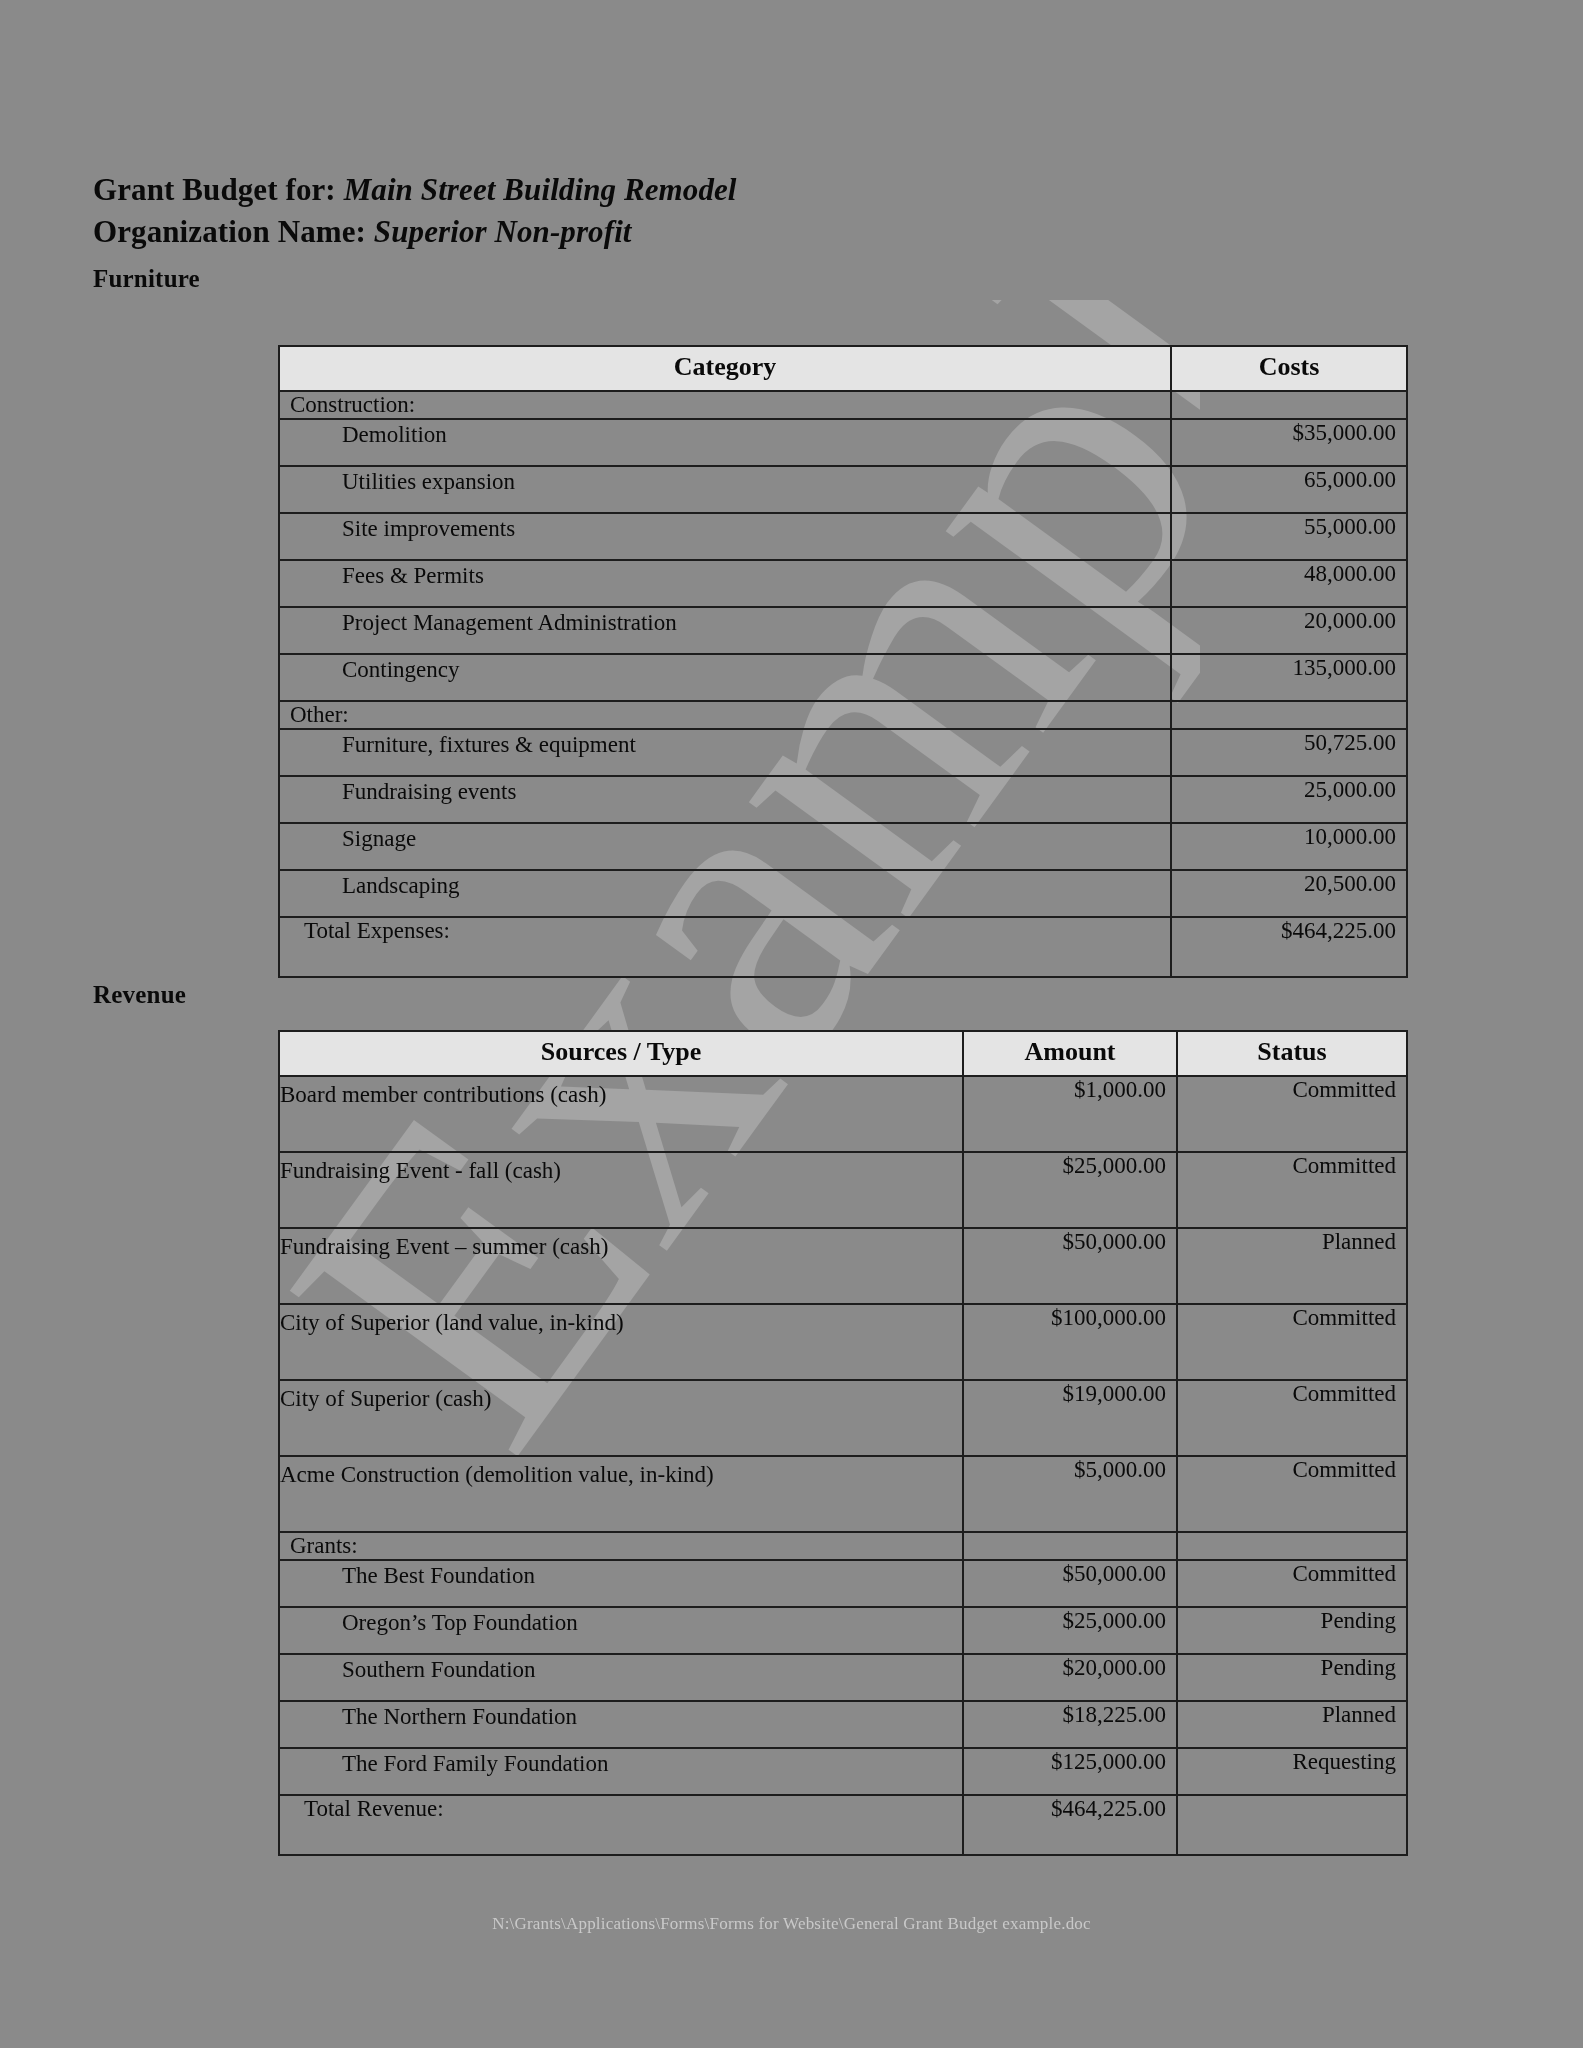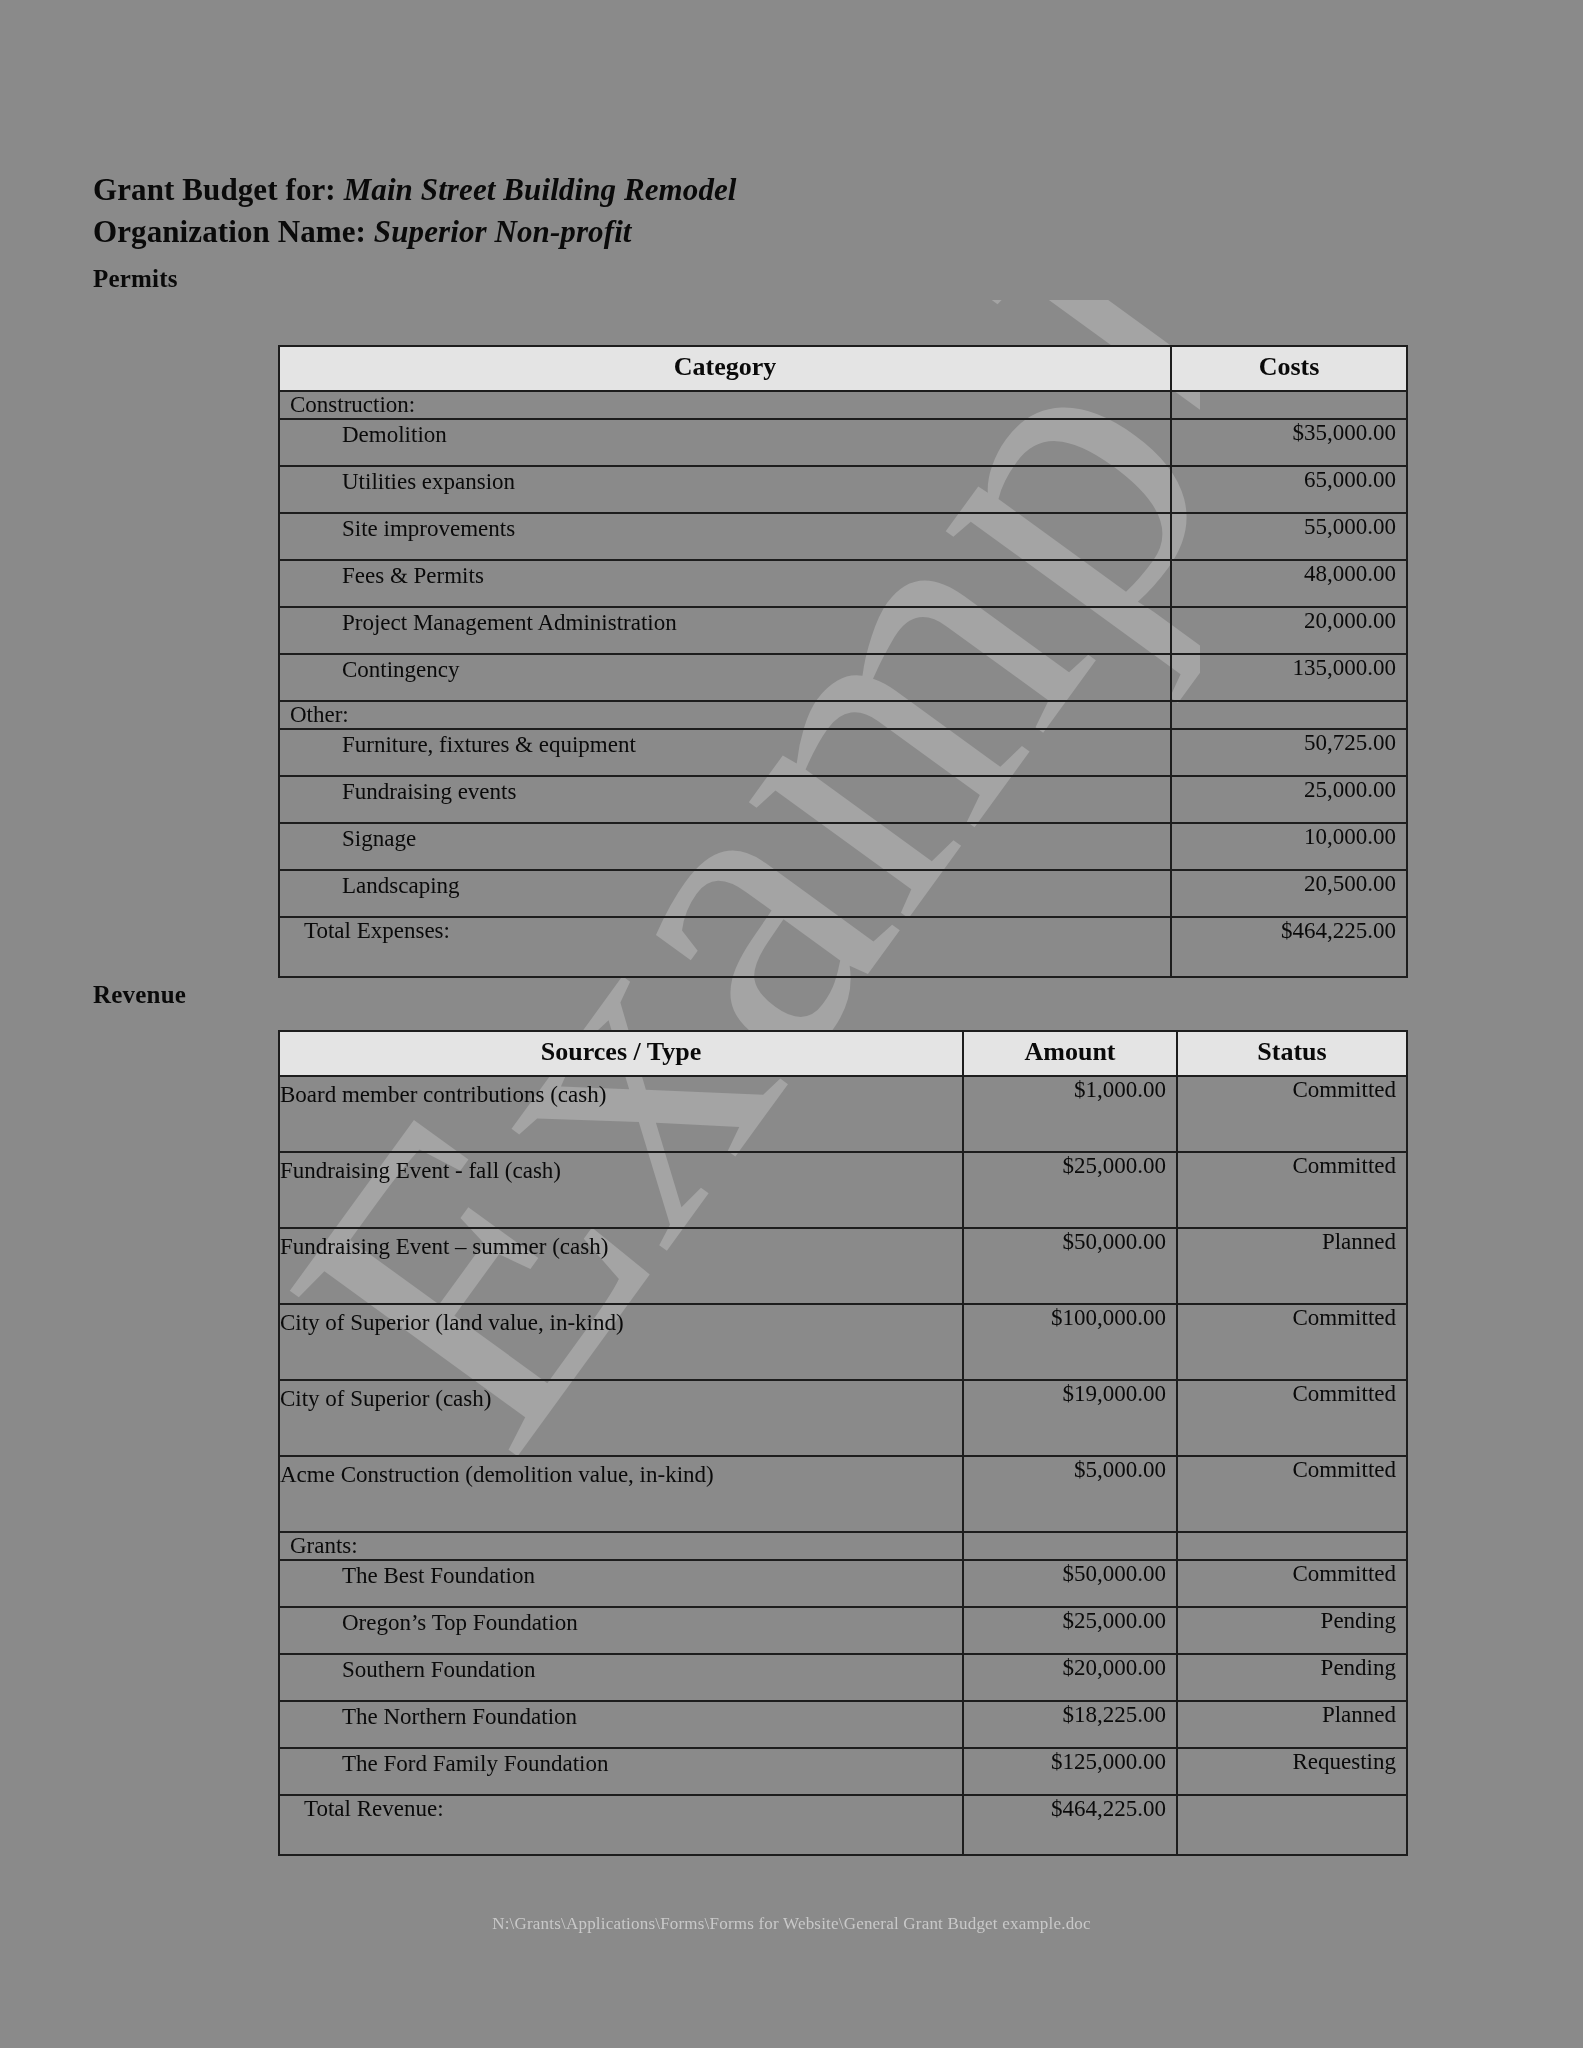--- a/index.html
+++ b/index.html
@@ -166,21 +166,21 @@
   <text class="watermark-text" x="30" y="820" transform="rotate(-54 560 620)">Example</text>
 </svg>
 
 <div class="page">
 
   <div class="doc-title">
     <div><span>Grant Budget for: </span><span class="italic">Main Street Building Remodel</span></div>
     <div><span>Organization Name:  </span><span class="italic">Superior Non-profit</span></div>
   </div>
 
-  <div class="section-heading expenses">Permits</div>
+  <div class="section-heading expenses">Furniture</div>
 
   <table class="budget" id="expenses-table">
     <colgroup>
       <col class="c-cat">
         <col class="c-cost">
     </colgroup>
     <thead>
       <tr>
         <th>Category</th>
         <th>Costs</th>

